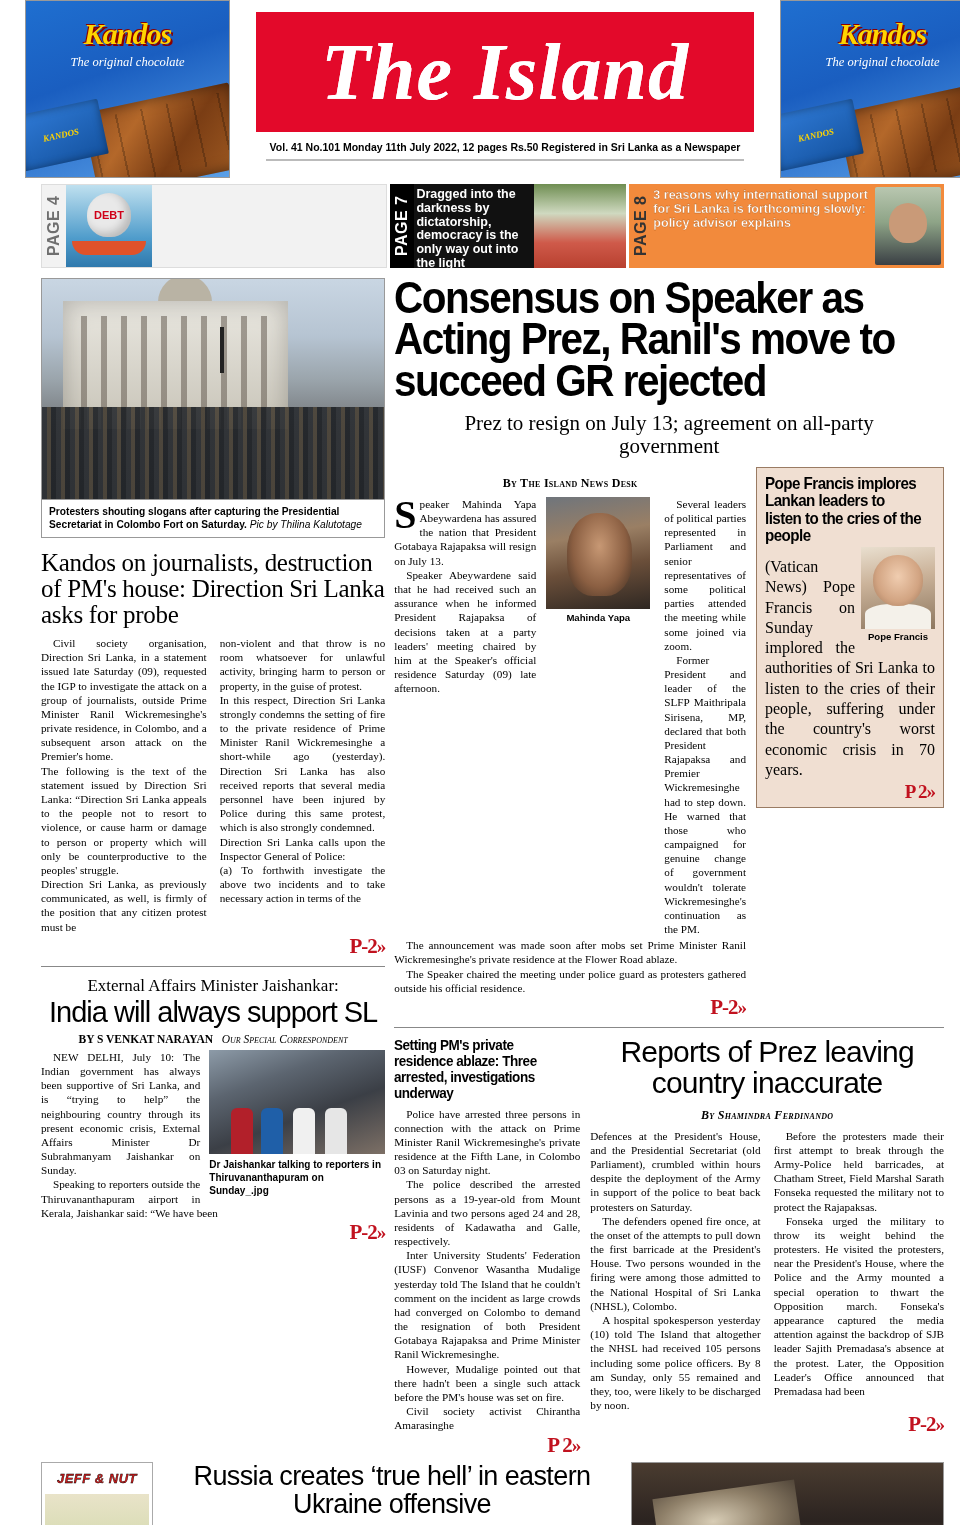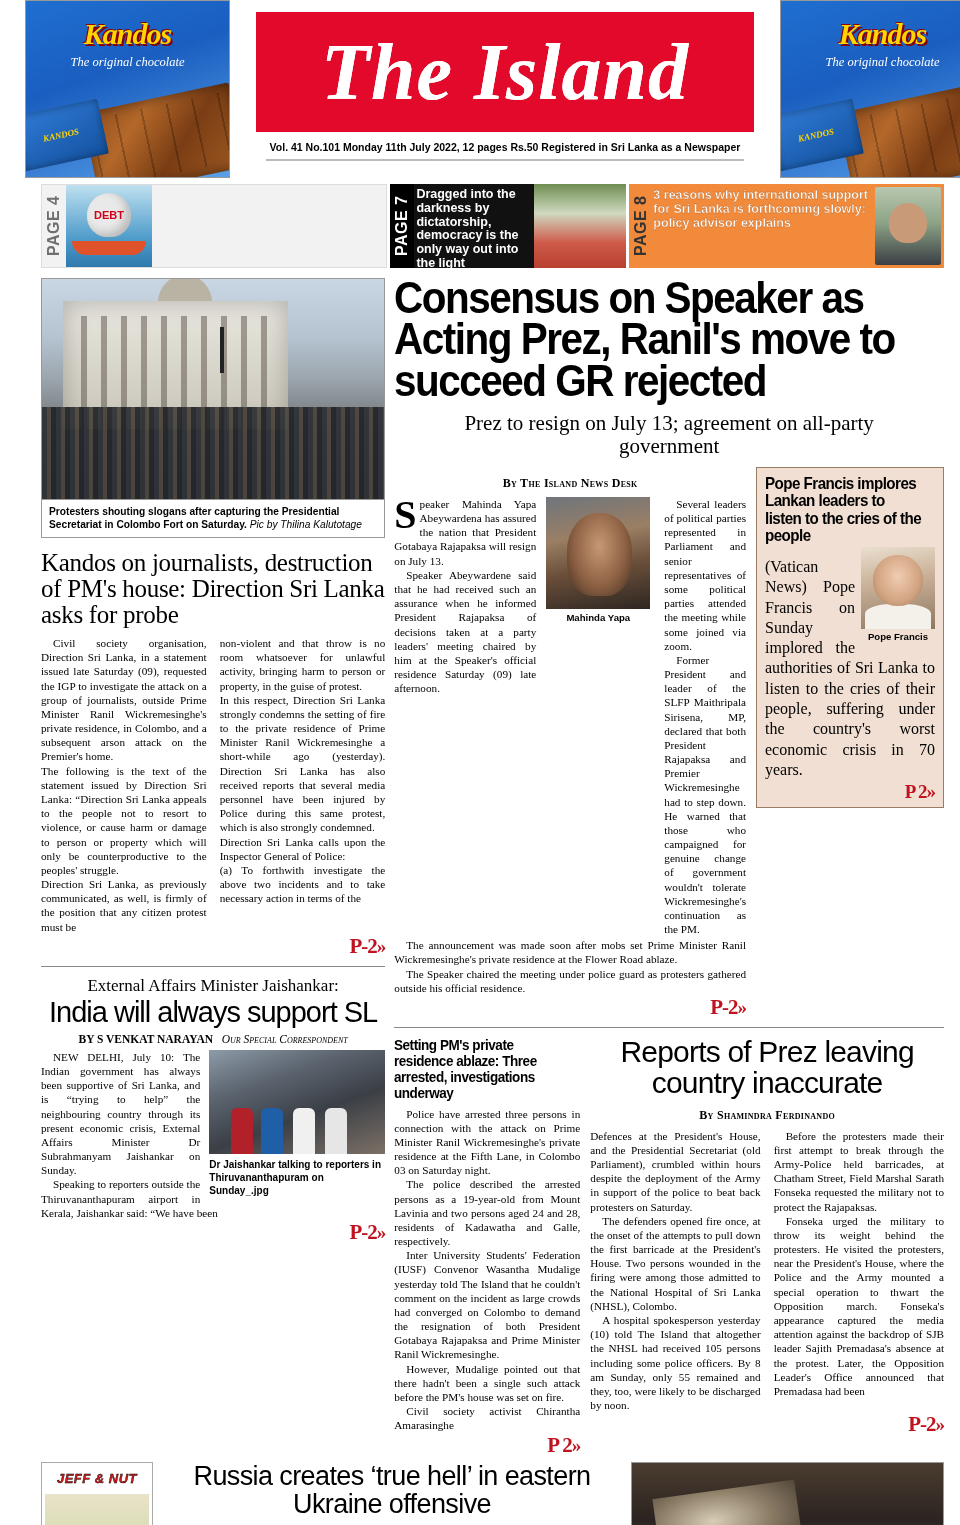--- a/index.html
+++ b/index.html
@@ -531,21 +531,21 @@
             <p>However, Mudalige pointed out that there hadn't been a single such attack before the PM's house was set on fire.</p>
             <p>Civil society activist Chirantha Amarasinghe</p>
           </div>
           <div class="cont">
             <span>P 2</span><span class="chev">»</span>
           </div>
         </div>
 
         <div style="flex:1;">
           <div class="big-sans">Reports of Prez leaving country inaccurate</div>
-          <div class="byline" style="">By Shamindra Ferdinando</div>
+          <div class="byline" style="font-style:italic;">By Shamindra Ferdinando</div>
           <div class="body2 bodytext">
             <p class="noind">Defences at the President's House, and the Presidential Secretariat (old Parliament), crumbled within hours despite the deployment of the Army in support of the police to beat back protesters on Saturday.</p>
             <p>The defenders opened fire once, at the onset of the attempts to pull down the first barricade at the President's House. Two persons wounded in the firing were among those admitted to the National Hospital of Sri Lanka (NHSL), Colombo.</p>
             <p>A hospital spokesperson yesterday (10) told The Island that altogether the NHSL had received 105 persons including some police officers. By 8 am Sunday, only 55 remained and they, too, were likely to be discharged by noon.</p>
             <p>Before the protesters made their first attempt to break through the Army-Police held barricades, at Chatham Street, Field Marshal Sarath Fonseka requested the military not to protect the Rajapaksas.</p>
             <p>Fonseka urged the military to throw its weight behind the protesters. He visited the protesters, near the President's House, where the Police and the Army mounted a special operation to thwart the Opposition march. Fonseka's appearance captured the media attention against the backdrop of SJB leader Sajith Premadasa's absence at the protest. Later, the Opposition Leader's Office announced that Premadasa had been</p>
           </div>
           <div class="cont">
             <span>P-2</span><span class="chev">»</span>
           </div>

